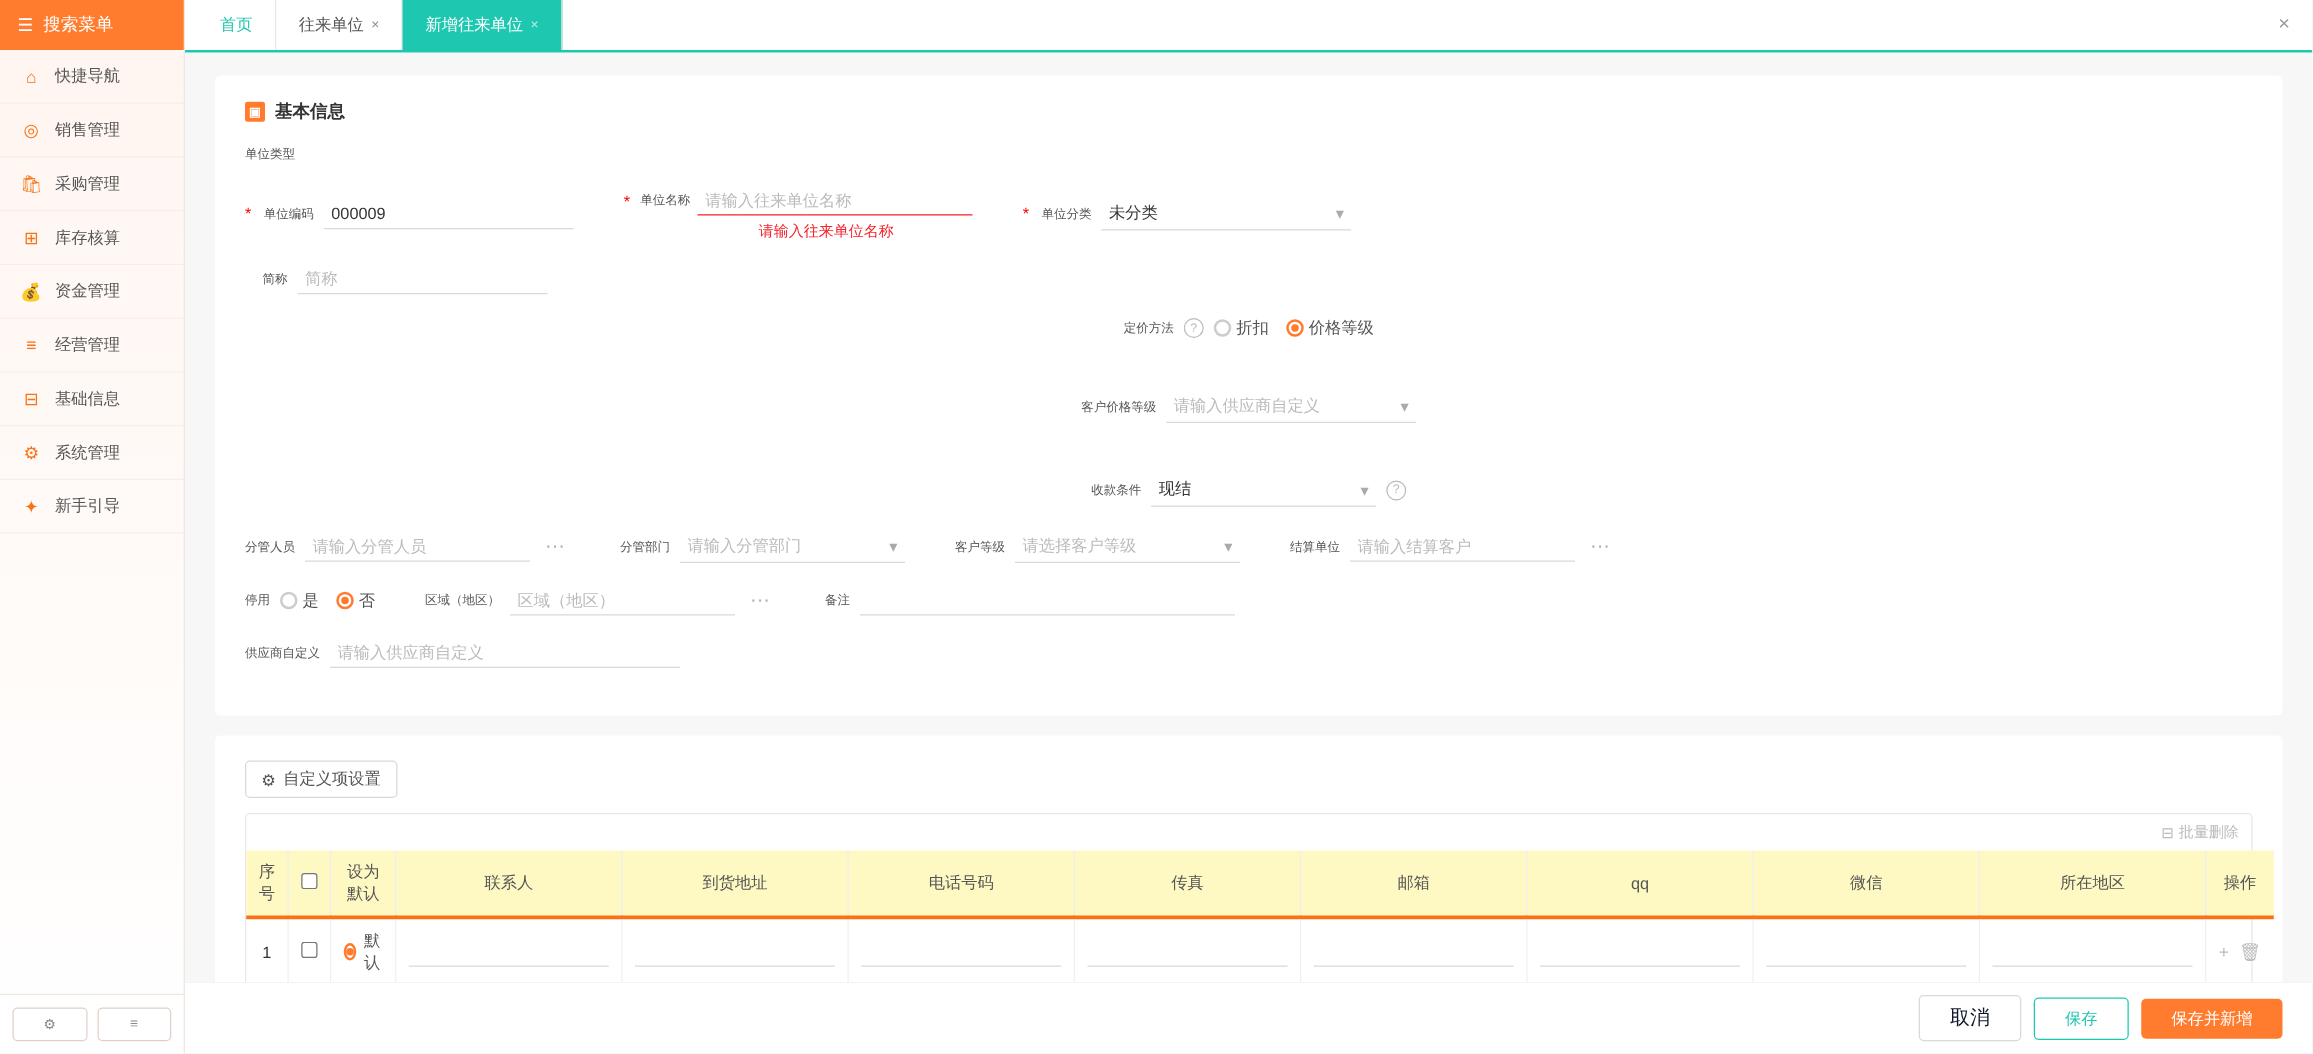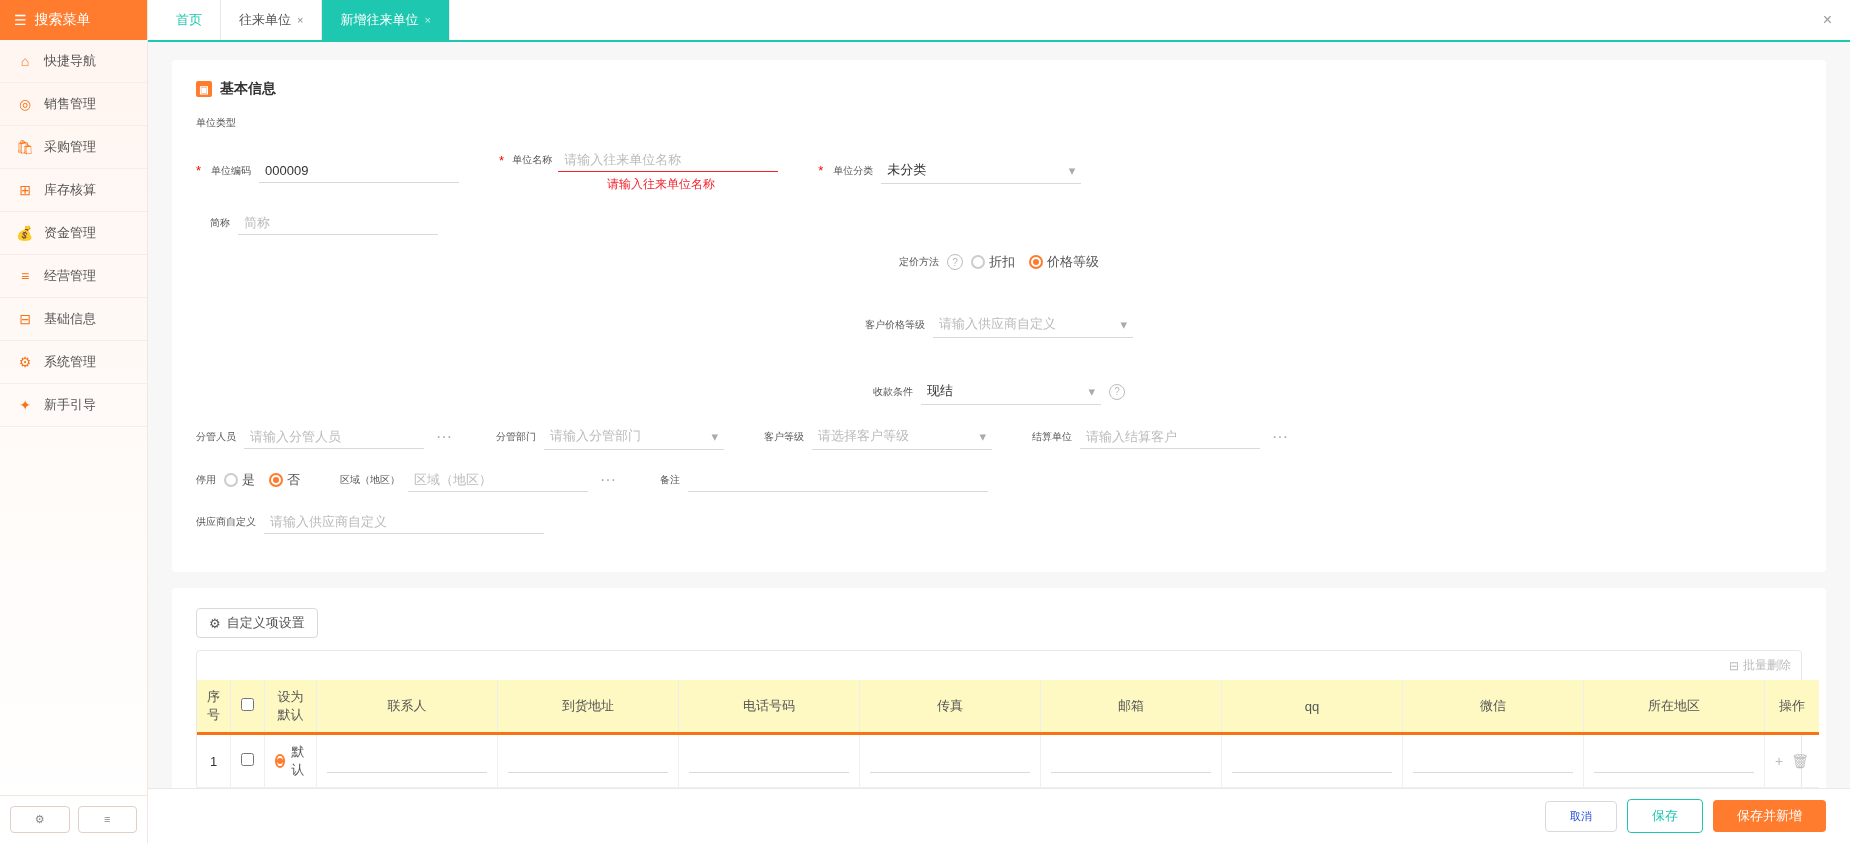--- a/index.html
+++ b/index.html
@@ -328,22 +328,22 @@
       gap: 10px;
       padding: 10px 24px;
       background: #fff;
       border-top: 1px solid #e8e8e8;
     }
     .btn-cancel {
       padding: 7px 24px;
       border: 1px solid #d9d9d9;
       background: #fff;
       border-radius: 4px;
-      font-size: 11px;
-      color: #1d4ed8;
+      font-size: 16px;
+      color: #0f172a;
       cursor: pointer;
     }
     .btn-save {
       padding: 7px 24px;
       border: 1px solid #1ec8b0;
       background: #fff;
       border-radius: 4px;
       font-size: 13px;
       color: #1ec8b0;
       cursor: pointer;

